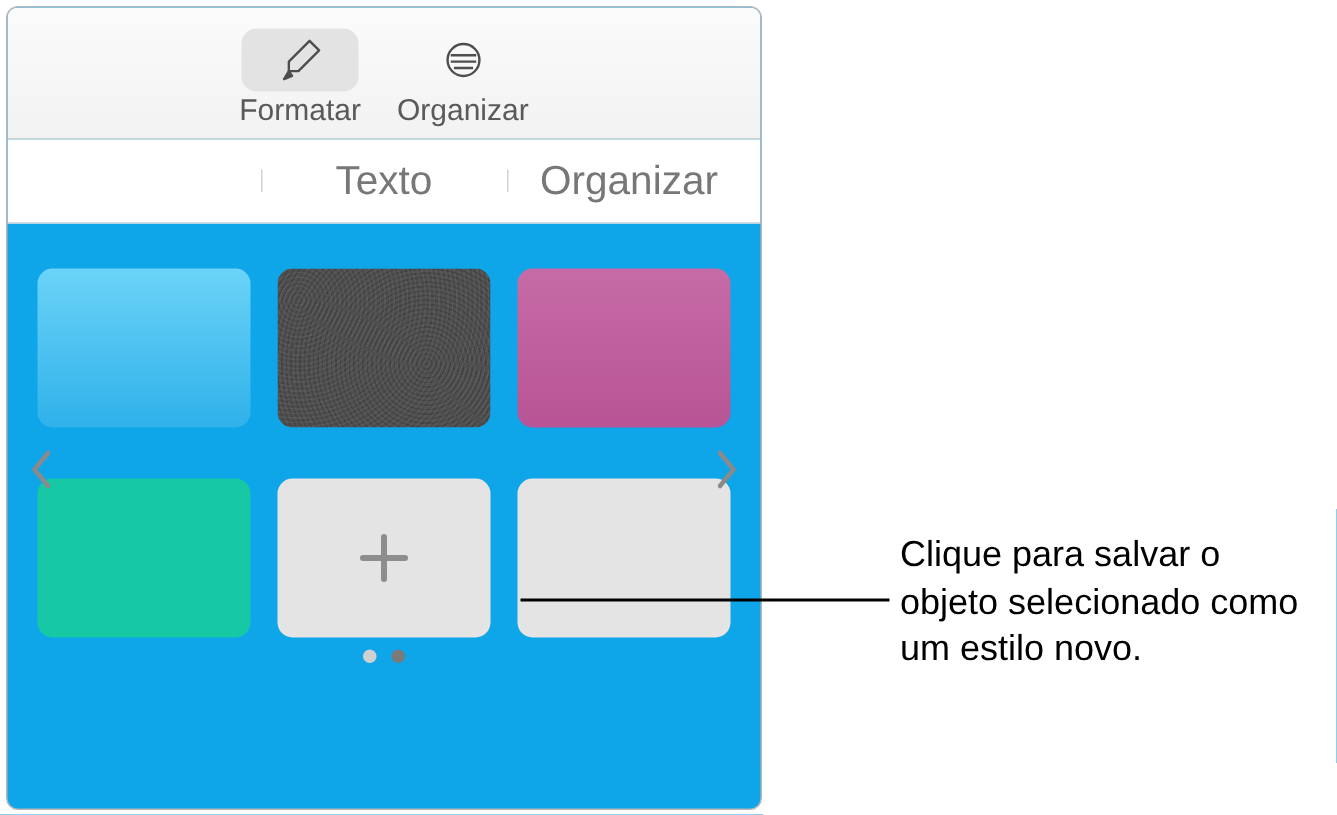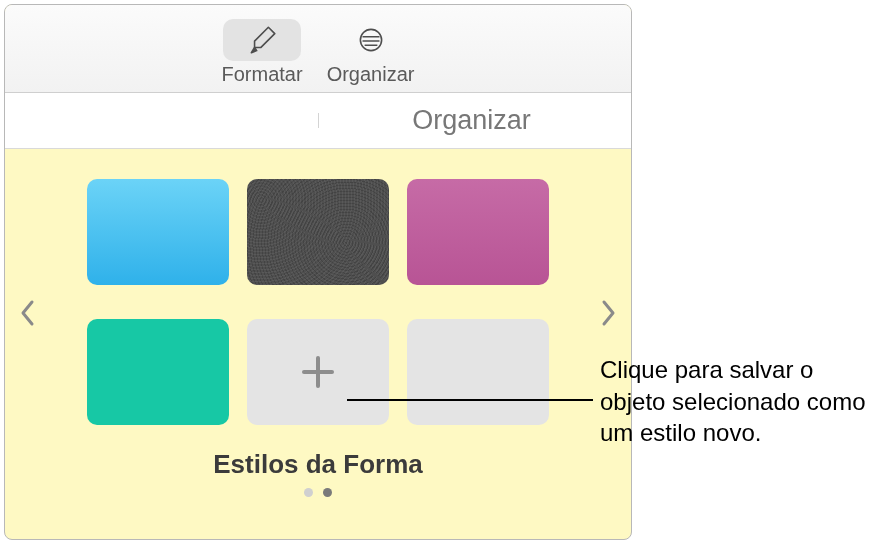--- a/index.html
+++ b/index.html
@@ -8,25 +8,25 @@
     background: #fff;
     width: 891px;
     height: 543px;
     position: relative;
     overflow: hidden;
   }
   .panel {
     position: absolute;
     left: 4px;
     top: 4px;
-    width: 628px;
+    width: 504px;
     height: 536px;
     border: 1.5px solid #b8b8b8;
     border-radius: 8px;
-    background: #fef9c3;
+    background: #0ea5e9;
     overflow: hidden;
   }
   .toolbar {
     height: 88px;
     background: linear-gradient(#fbfbfb,#f2f2f2);
     border-bottom: 1px solid #cfcfcf;
     display: flex;
     align-items: flex-end;
     justify-content: center;
     gap: 24px;
@@ -195,20 +195,23 @@
         </svg>
       </div>
       <span>Organizar</span>
     </div>
   </div>
 
   <div class="tabs">
     <div class="tab active">
       <div class="pill"></div>
       <span class="lbl">Estilo</span>
+    </div>
+    <div class="tab">
+      <span class="lbl">Texto</span>
     </div>
     <div class="tab">
       <span class="lbl">Organizar</span>
     </div>
   </div>
 
   <div class="styles-area">
     <div class="nav-chevron nav-left">
       <svg width="18" height="28" viewBox="0 0 18 28" fill="none" stroke="#8a8a8a" stroke-width="3" stroke-linecap="round" stroke-linejoin="round">
           <polyline points="13,3 4,14 13,25"></polyline>
@@ -227,21 +230,20 @@
       <div class="swatch sw-teal"></div>
       <div class="swatch sw-add">
         <svg viewBox="0 0 44 44">
           <line x1="22" y1="8" x2="22" y2="36" stroke-width="4" stroke-linecap="round"></line>
           <line x1="8" y1="22" x2="36" y2="22" stroke-width="4" stroke-linecap="round"></line>
         </svg>
       </div>
       <div class="swatch sw-empty"></div>
     </div>
 
-    <div class="caption">Estilos da Forma</div>
     <div class="dots">
       <div class="dot"></div>
       <div class="dot active"></div>
     </div>
   </div>
 </div>
 
 <div class="callout-line"></div>
 <div class="callout-text">Clique para salvar o objeto selecionado como um estilo novo.</div>
 

